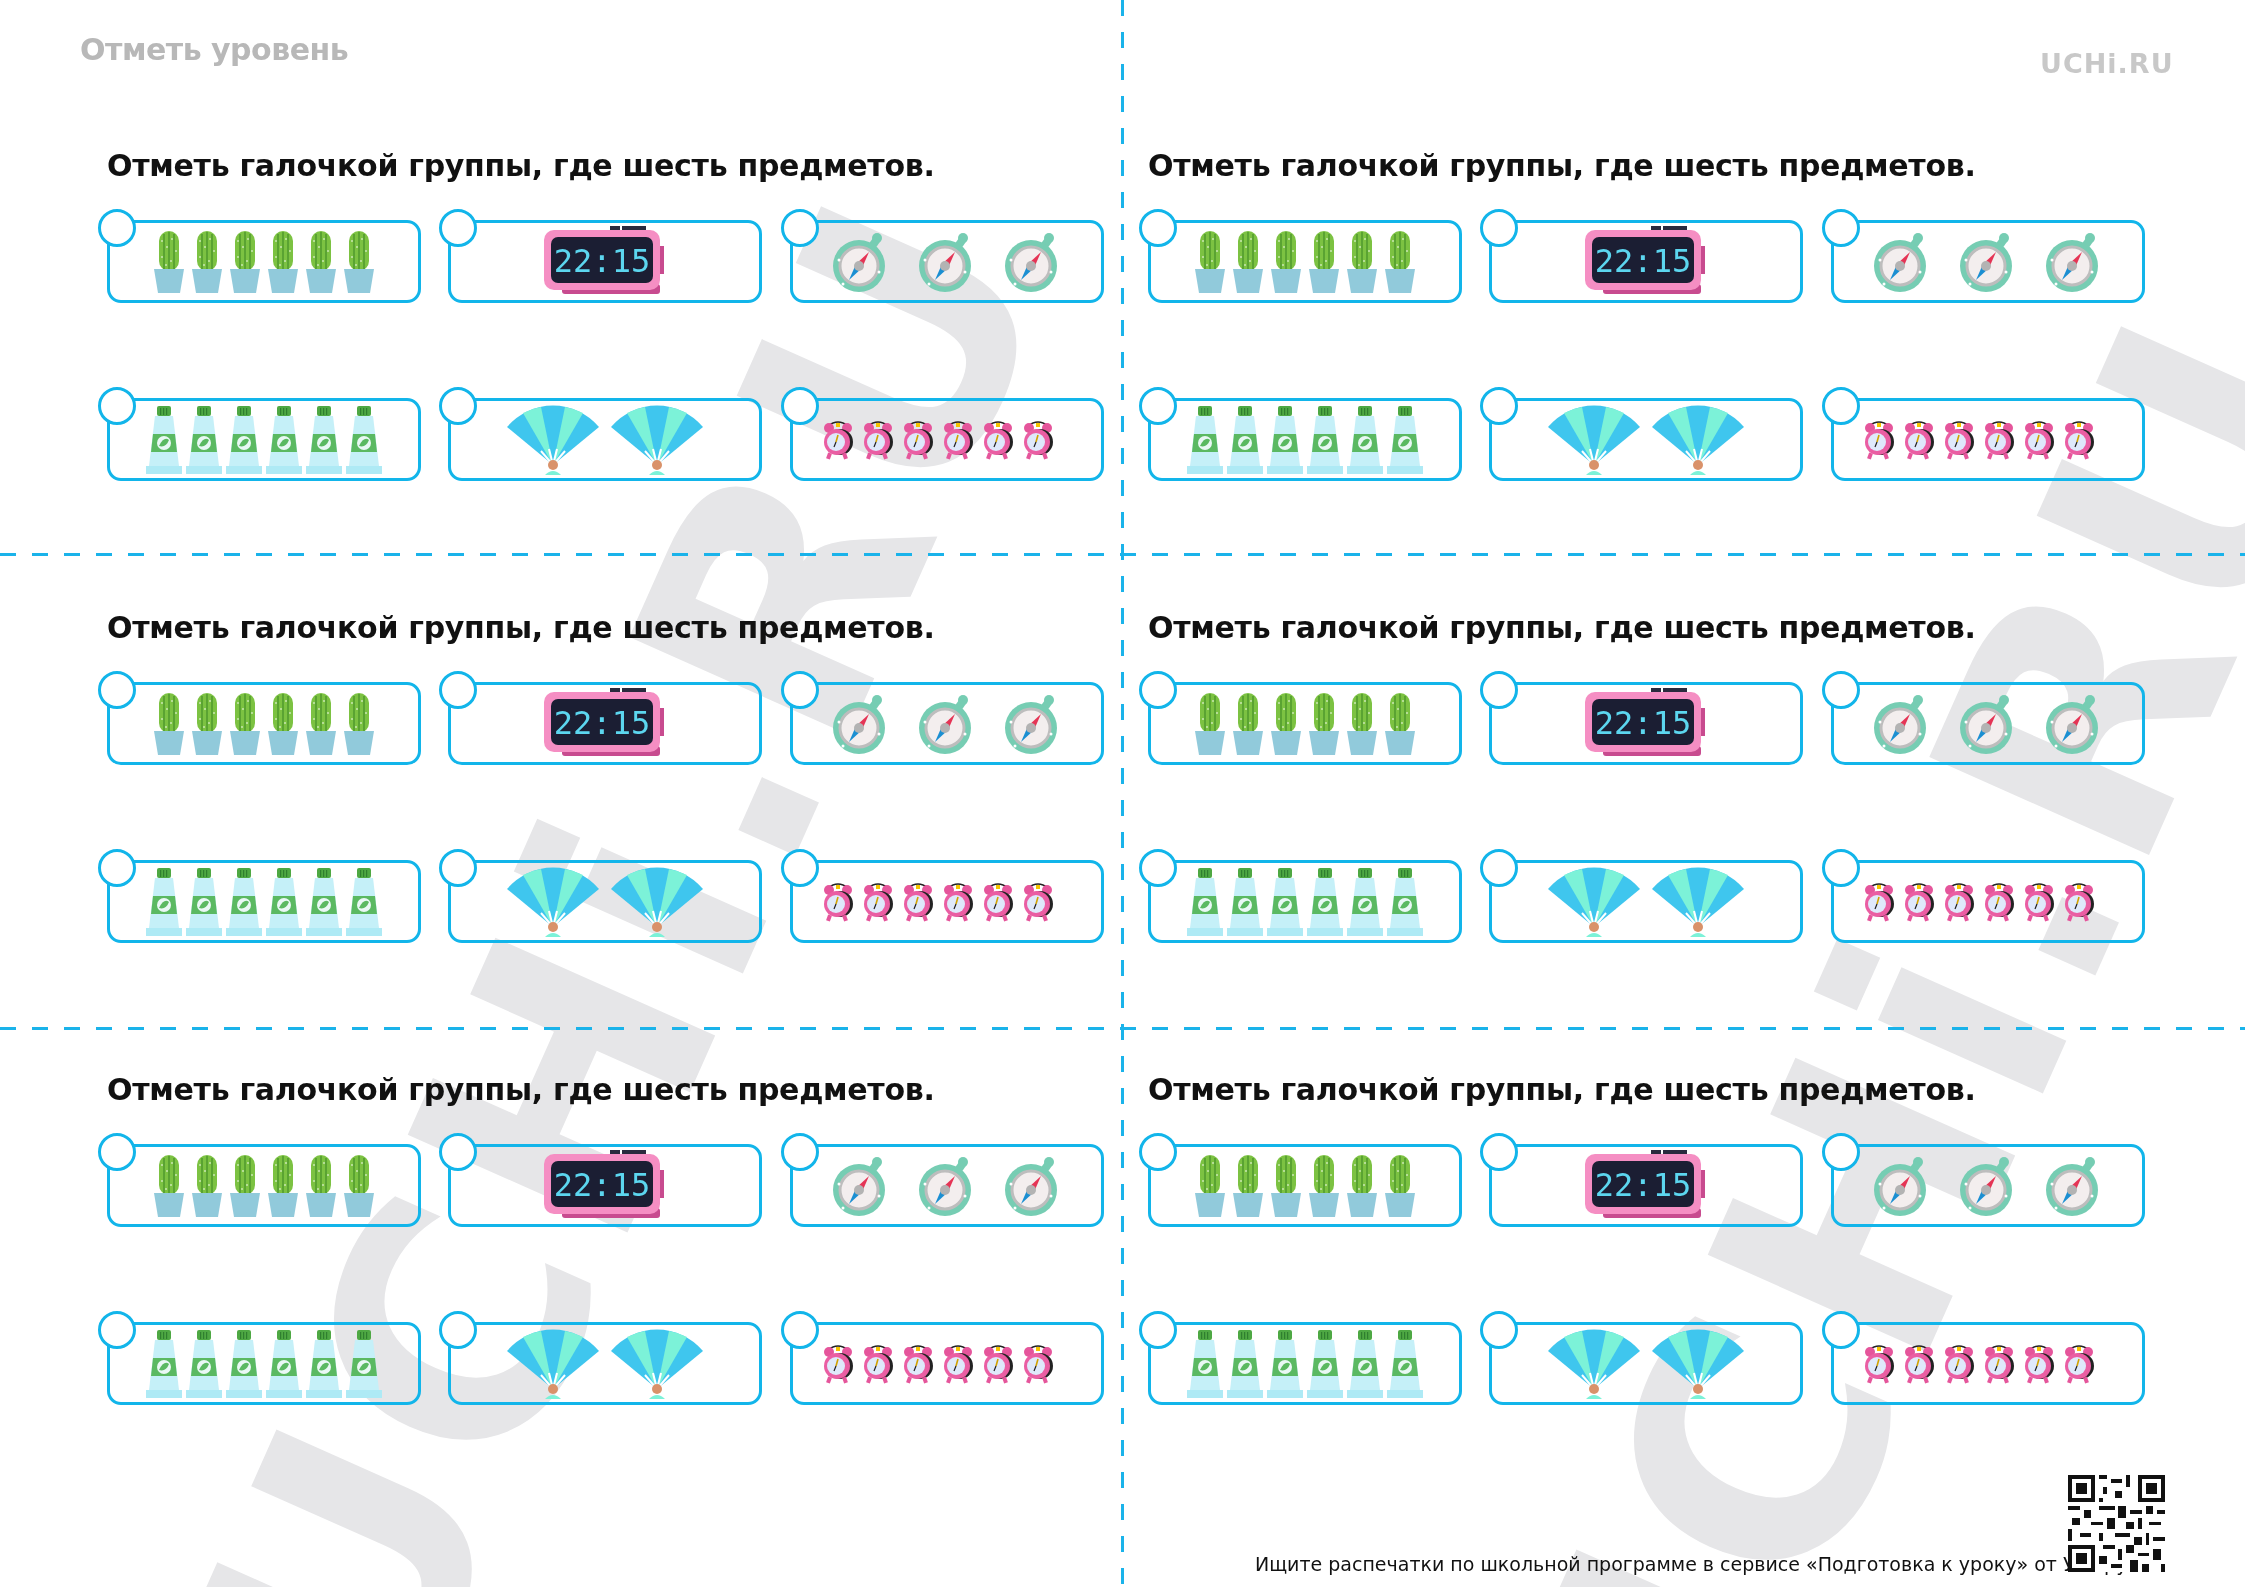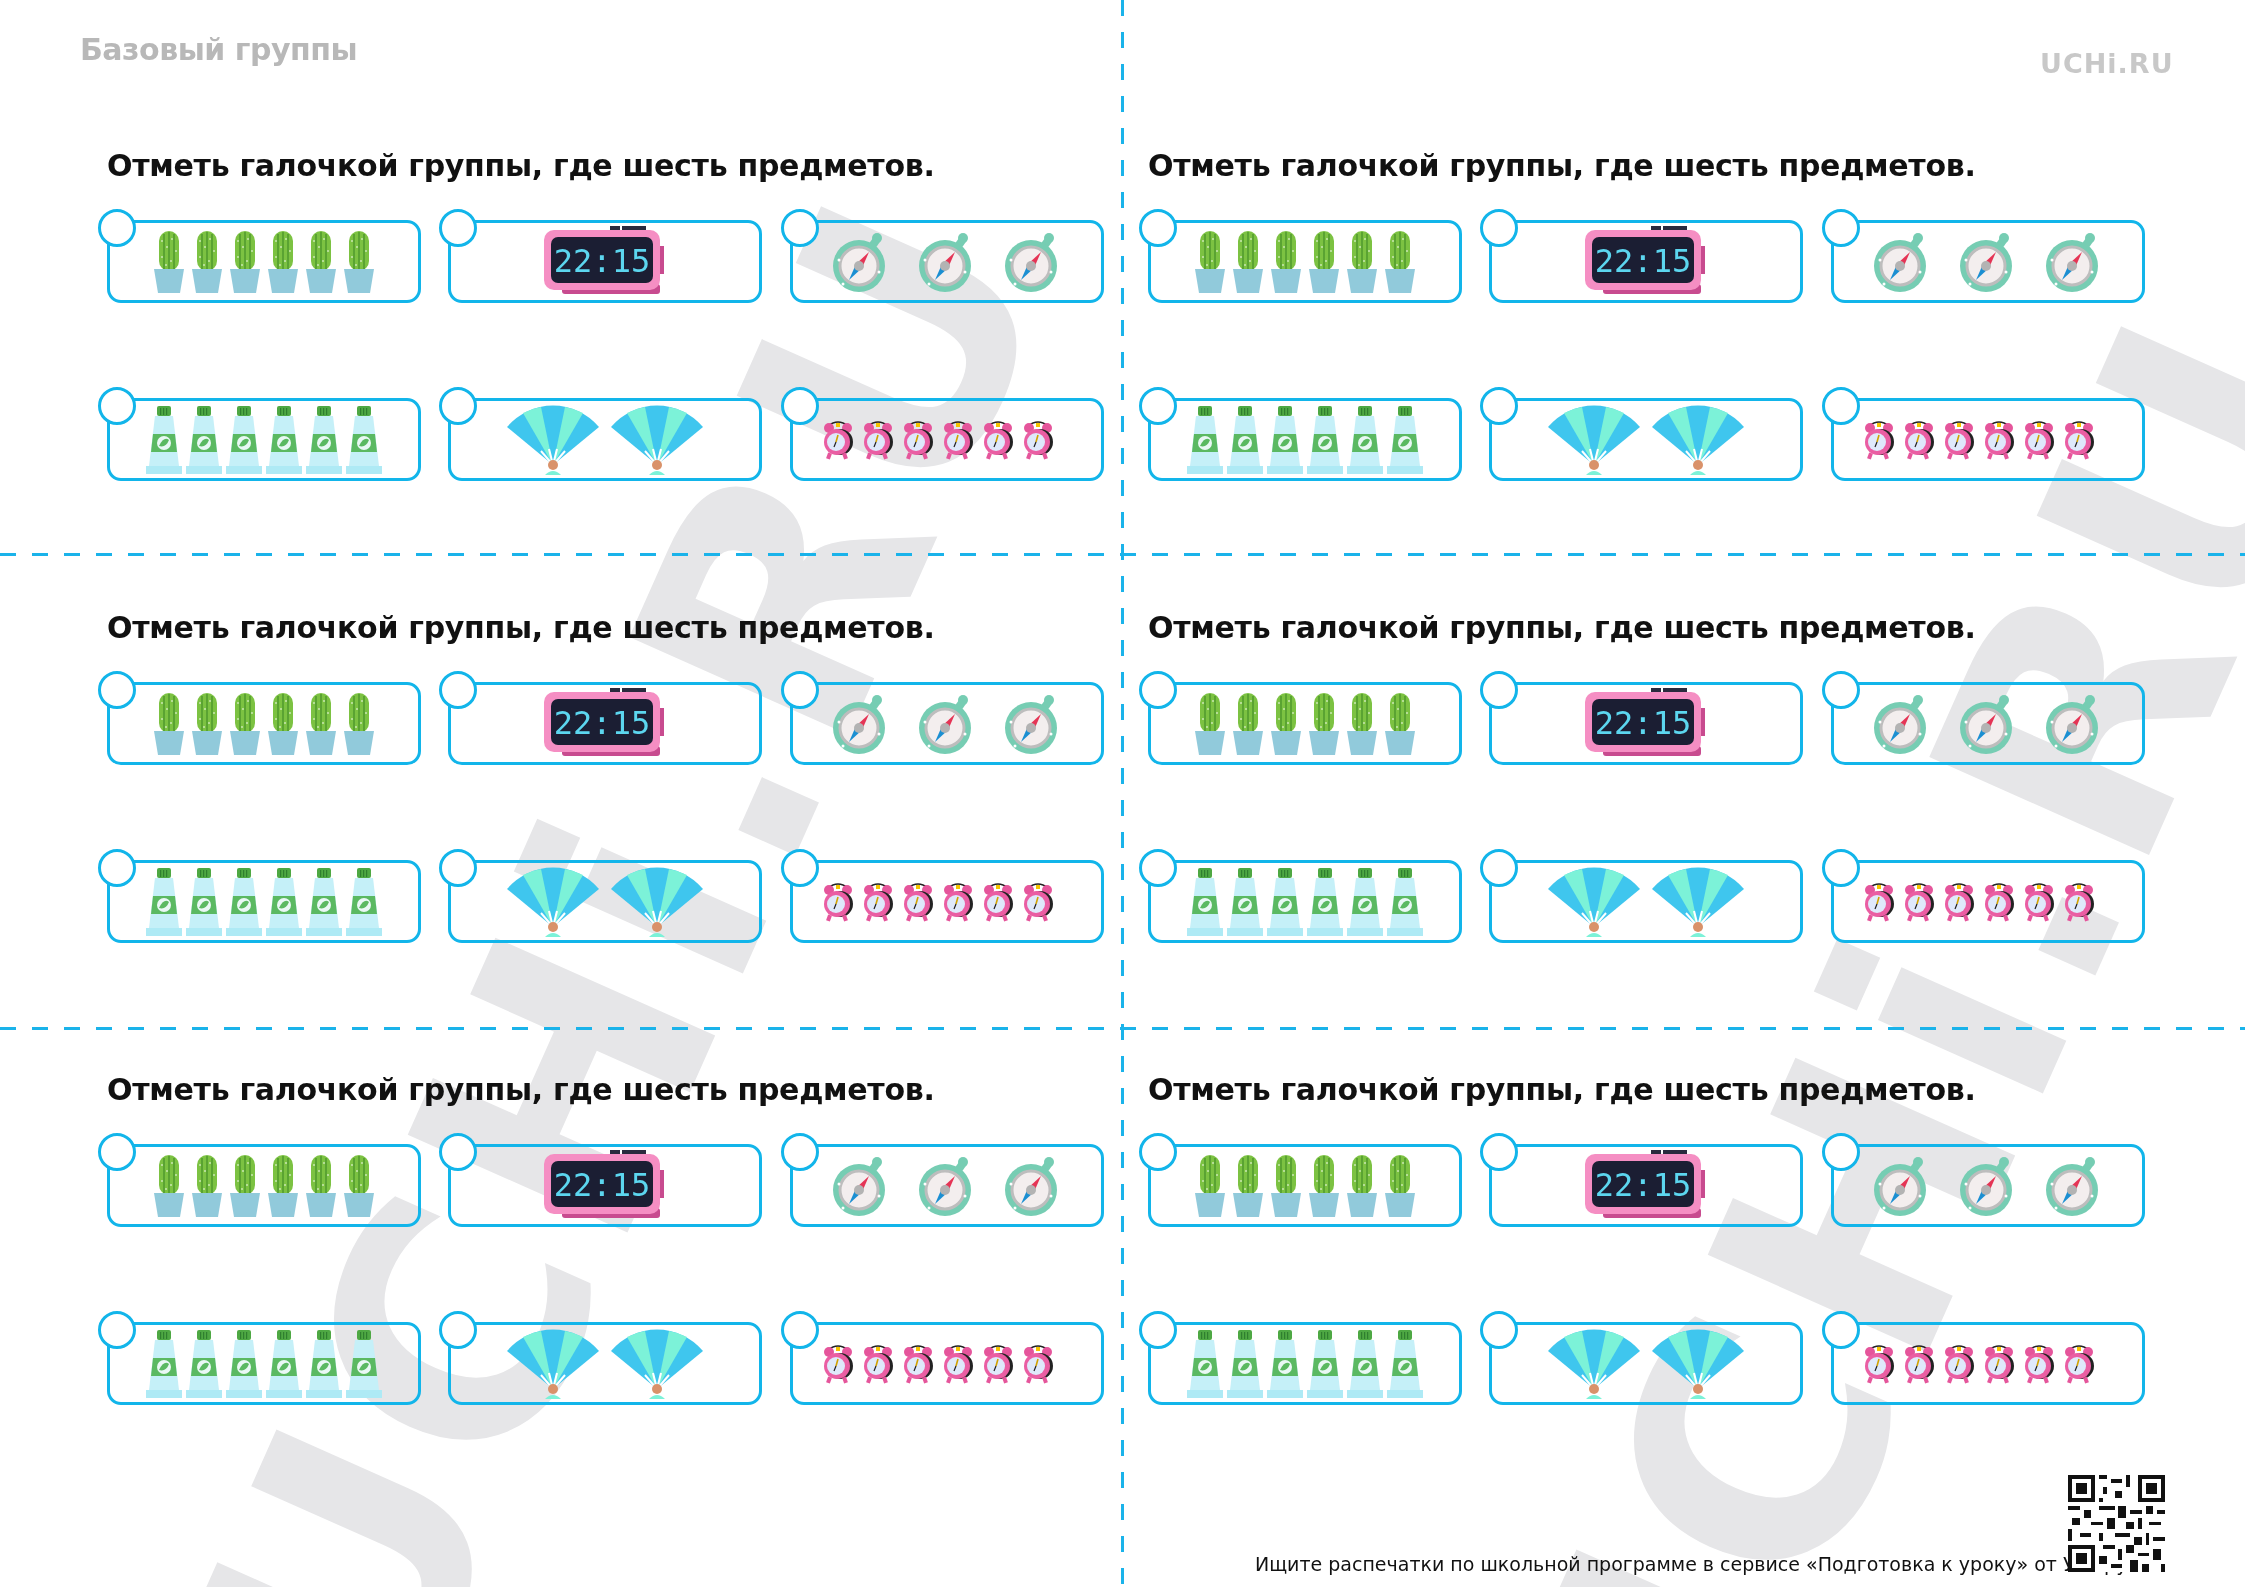--- a/index.html
+++ b/index.html
@@ -26,21 +26,21 @@
   .items { position:absolute; left:0; right:0; top:0; bottom:0; display:flex; align-items:center; justify-content:center; gap:8px; }
   .footer { left:1255px; top:1553px; font-size:19px; color:#111; white-space:nowrap; z-index:3; }
   .qr { left:2068px; top:1475px; width:97px; height:97px; z-index:3; }
 </style>
 </head>
 <body>
 
 <div class="watermark" style="left:120px; top:1620px; transform:rotate(-66deg);">UCHi.RU</div>
 <div class="watermark" style="left:1420px; top:1740px; transform:rotate(-66deg);">UCHi.RU</div>
 
-<div class="abs level">Базовый группы</div>
+<div class="abs level">Отметь уровень</div>
 <div class="abs brand">UCHi.RU</div>
 
 <div class="abs vdash"></div>
 <div class="abs hdash" style="top:553px;"></div>
 <div class="abs hdash" style="top:1027px;"></div>
 
 <div id="panels">
     <div class="panel" style="left: 107px; top: 148px;">
       <div class="title">Отметь галочкой группы, где шесть предметов.</div>
       <div class="card" style="left: 0px; top: 72px;">

